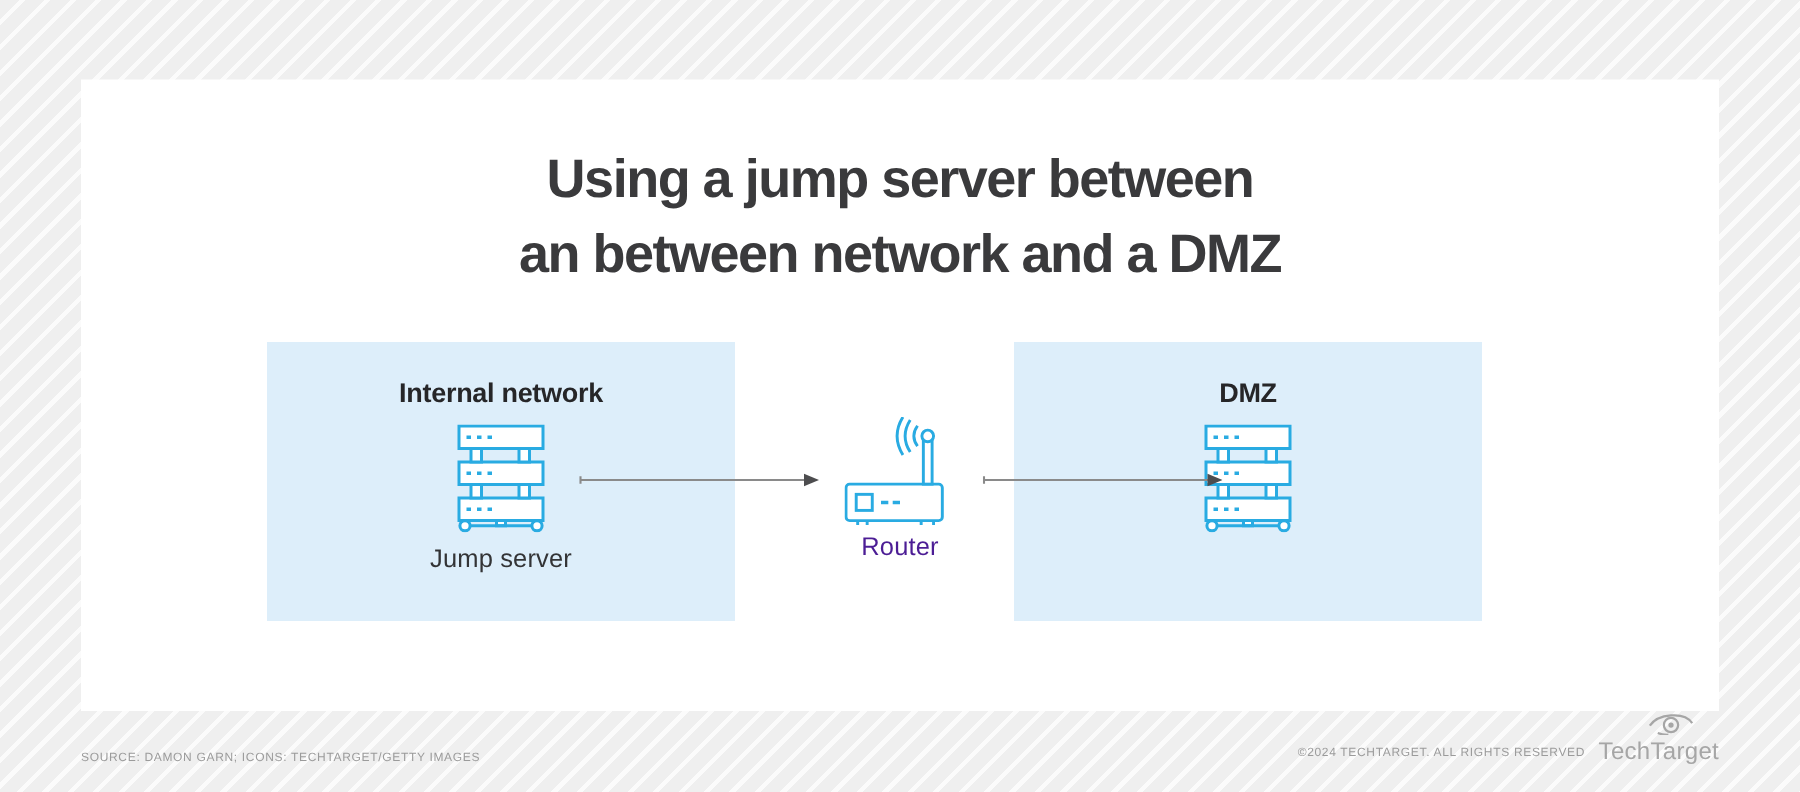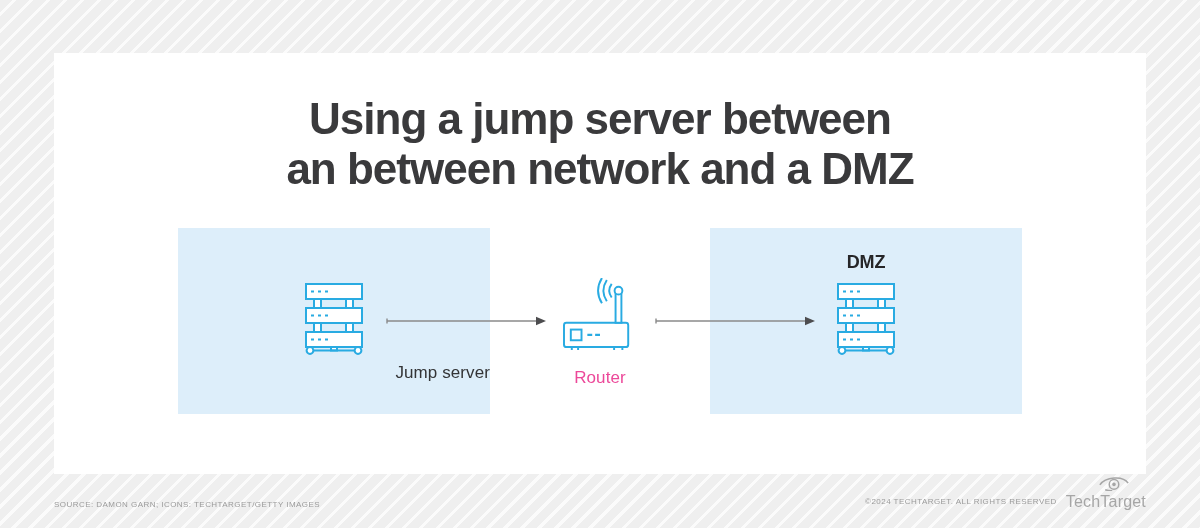--- a/index.html
+++ b/index.html
@@ -7,46 +7,46 @@
     width:1200px;height:528px;position:relative;overflow:hidden;
     font-family:"Liberation Sans",sans-serif;
     background:repeating-linear-gradient(135deg,#efefef 0px,#efefef 9px,#fbfbfb 9px,#fbfbfb 12px);
   }
   .card{
     position:absolute;left:54px;top:53px;width:1092px;height:421px;
     background:#ffffff;
   }
   .title{
     position:absolute;top:41px;left:0;right:0;text-align:center;
-    font-size:44px;line-height:50px;font-weight:bold;
+    font-size:36px;line-height:50px;font-weight:bold;
     letter-spacing:-1px;color:var(--title-text,#3a3a3c);
   }
   .zone{
     position:absolute;top:175px;width:312px;height:186px;
     background:var(--zone-fill,#ddeefa);
   }
   .zone-internal{left:124px;}
-  .zone-dmz{left:656px;}
+  .zone-dmz{left:622px;}
   .zone-heading{
     position:absolute;top:24px;left:0;width:100%;text-align:center;
     font-size:18px;font-weight:bold;color:#262628;letter-spacing:-0.2px;
   }
   .zone-icon{
     position:absolute;top:55px;left:50%;transform:translateX(-50%);
     color:var(--icon-blue,#29abe2);
   }
   .zone-label,.router-label{
     font-size:17px;color:#333436;letter-spacing:0.1px;
   }
-  .zone-label{position:absolute;top:135px;left:0;width:100%;text-align:right;}
+  .zone-label{position:absolute;top:135px;left:0;width:100%;text-align:center;}
   .router-group{
     position:absolute;left:486px;top:225px;width:120px;text-align:center;
     color:var(--icon-blue,#29abe2);
   }
-  .router-label{display:block;margin-top:14px;color:#ec4899;}
+  .router-label{display:block;color:#4c1d95;}
   .arrow{position:absolute;top:260px;width:160px;height:12px;}
   .arrow-1{left:332px;}
   .arrow-2{left:601px;}
   .footer-left{
     position:absolute;left:54px;top:500px;
     font-size:8px;letter-spacing:0.45px;color:var(--footer-gray,#9b9b9b);
   }
   .footer-right{
     position:absolute;right:54px;top:480px;height:30px;
     display:flex;align-items:flex-end;gap:9px;color:var(--footer-gray,#9b9b9b);
@@ -60,20 +60,21 @@
 <body>
 
 <div class="card">
 
   <div class="title">
     <div>Using a jump server between</div>
     <div>an between network and a DMZ</div>
   </div>
 
   <div class="zone zone-internal">
+    <div class="zone-heading">Internal network</div>
     <span class="zone-icon">
       <svg width="62" height="72" viewBox="0 0 62 72" fill="none" stroke="currentColor" stroke-width="2">
         <rect x="3" y="1" width="56" height="15" fill="#fff"></rect>
         <rect x="3" y="25" width="56" height="15" fill="#fff"></rect>
         <rect x="3" y="49" width="56" height="15" fill="#fff"></rect>
         <rect x="11" y="16" width="7" height="9" fill="#fff"></rect>
         <rect x="43" y="16" width="7" height="9" fill="#fff"></rect>
         <rect x="11" y="40" width="7" height="9" fill="#fff"></rect>
         <rect x="43" y="40" width="7" height="9" fill="#fff"></rect>
         <g stroke-width="2.2">

